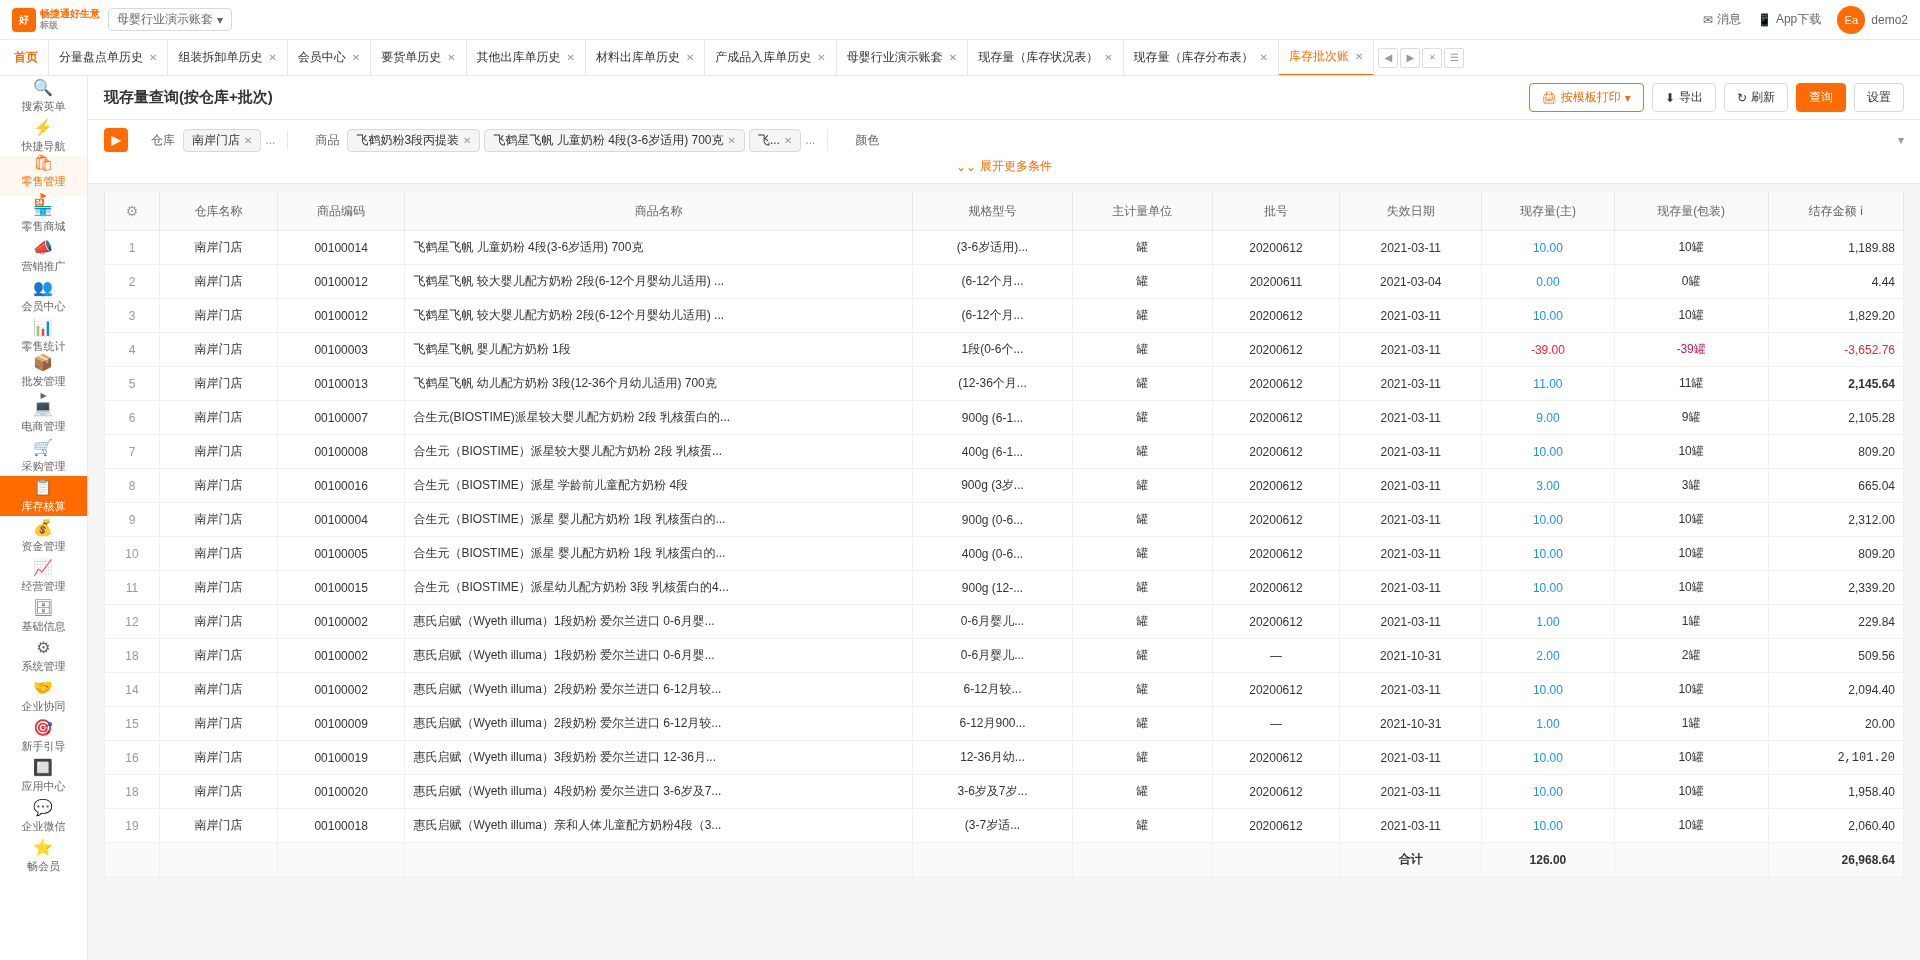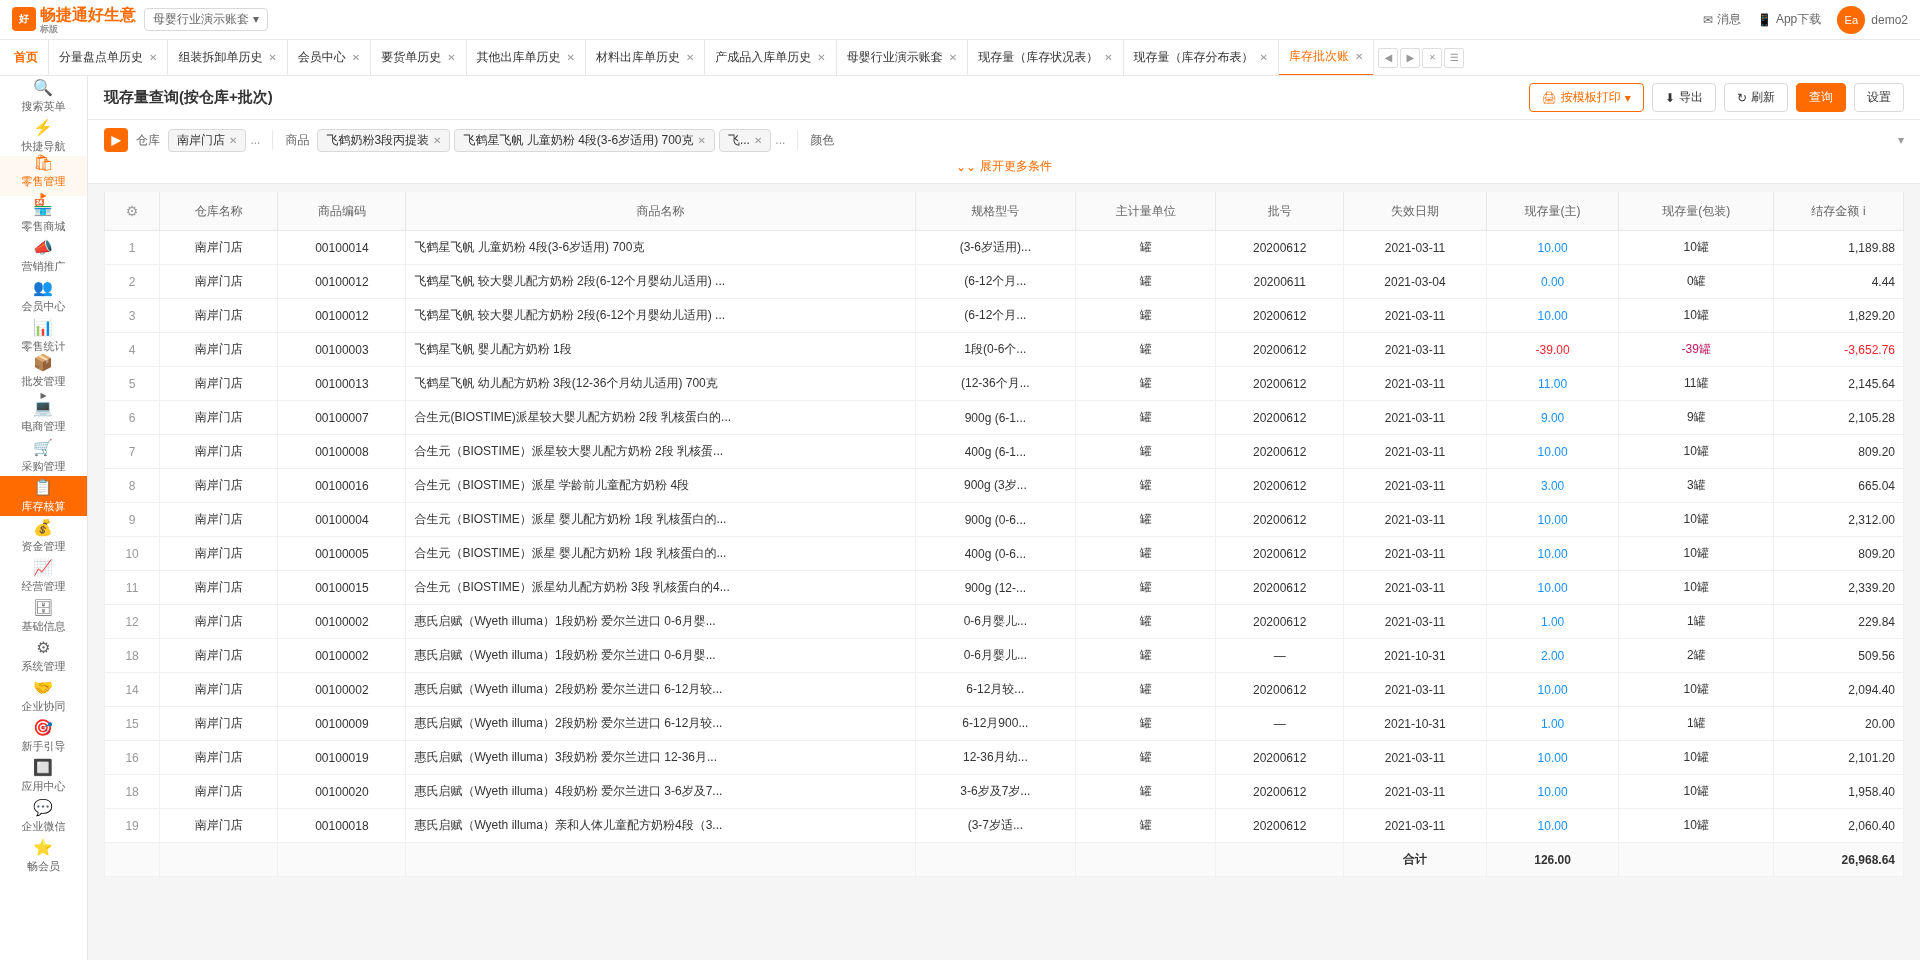--- a/index.html
+++ b/index.html
@@ -99,21 +99,21 @@
     .btn-orange-outline { border-color: #ff6b00; color: #ff6b00; }
 
     
     .filter-area {
       background: #fff;
       padding: 8px 16px;
       border-bottom: 1px solid #e8e8e8;
     }
     .filter-row { display: flex; align-items: center; gap: 8px; flex-wrap: wrap; }
     .filter-toggle { width: 24px; height: 24px; background: #ff6b00; color: white; border-radius: 4px; display: flex; align-items: center; justify-content: center; cursor: pointer; font-size: 12px; font-weight: bold; }
-    .filter-label { font-size: 12px; color: #666; white-space: nowrap; }
+    .filter-label { font-size: 12px; color: #666; white-space: nowrap; margin-left: 15px; }
     .filter-tags-group { display: flex; align-items: center; gap: 4px; flex-wrap: wrap; }
     .filter-tag { display: flex; align-items: center; gap: 4px; background: #f5f5f5; border: 1px solid #d9d9d9; border-radius: 4px; padding: 2px 8px; font-size: 12px; cursor: pointer; }
     .filter-tag .tag-close { color: #999; font-size: 10px; }
     .filter-more { color: #999; cursor: pointer; font-size: 12px; }
     .filter-divider { width: 1px; height: 20px; background: #e8e8e8; margin: 0 4px; }
     .expand-btn { display: flex; align-items: center; gap: 4px; color: #ff6b00; cursor: pointer; font-size: 12px; margin: 6px auto 0; width: fit-content; }
 
     
     .table-container { flex: 1; overflow: auto; padding: 8px 16px; }
     table { width: 100%; border-collapse: collapse; background: #fff; font-size: 12px; }
@@ -151,21 +151,21 @@
     .msg-icon { display: flex; align-items: center; gap: 4px; cursor: pointer; }
   </style>
 </head>
 <body>
 
 <div class="top-bar">
   <div class="top-bar-left">
     <div class="logo">
       <div class="logo-icon">好</div>
       <div>
-        <div style="font-size:16px;line-height:1.2;text-align:right;">畅捷通好生意</div>
+        <div style="font-size:10px;line-height:1.2;text-align:right;">畅捷通好生意</div>
         <div style="font-size:9px;color:#999;line-height:1.2;">标版</div>
       </div>
     </div>
     <div class="industry-selector">
       <span>母婴行业演示账套</span>
       <span>▾</span>
     </div>
   </div>
   <div class="top-bar-right">
     <div class="msg-icon">
@@ -465,21 +465,21 @@
     <td class="row-num">5</td>
     <td>南岸门店</td>
     <td>00100013</td>
     <td class="td-left" style="max-width:280px;overflow:hidden;text-overflow:ellipsis;">飞鹤星飞帆 幼儿配方奶粉 3段(12-36个月幼儿适用) 700克</td>
     <td>(12-36个月...</td>
     <td>罐</td>
     <td>20200612</td>
     <td>2021-03-11</td>
     <td class="td-link" style="">11.00</td>
     <td style="">11罐</td>
-    <td style=";text-align:right;">2,145.64</td>
+    <td style=";text-align:right;font-weight:bold;">2,145.64</td>
   </tr>
             <tr>
     <td class="row-num">6</td>
     <td>南岸门店</td>
     <td>00100007</td>
     <td class="td-left" style="max-width:280px;overflow:hidden;text-overflow:ellipsis;">合生元(BIOSTIME)派星较大婴儿配方奶粉 2段 乳核蛋白的...</td>
     <td>900g (6-1...</td>
     <td>罐</td>
     <td>20200612</td>
     <td>2021-03-11</td>
@@ -608,21 +608,21 @@
     <td class="row-num">16</td>
     <td>南岸门店</td>
     <td>00100019</td>
     <td class="td-left" style="max-width:280px;overflow:hidden;text-overflow:ellipsis;">惠氏启赋（Wyeth illuma）3段奶粉 爱尔兰进口 12-36月...</td>
     <td>12-36月幼...</td>
     <td>罐</td>
     <td>20200612</td>
     <td>2021-03-11</td>
     <td class="td-link" style="">10.00</td>
     <td style="">10罐</td>
-    <td style=";text-align:right;">2,101.20</td>
+    <td style=";text-align:right;font-family:Liberation Mono, monospace;">2,101.20</td>
   </tr>
             <tr>
     <td class="row-num">18</td>
     <td>南岸门店</td>
     <td>00100020</td>
     <td class="td-left" style="max-width:280px;overflow:hidden;text-overflow:ellipsis;">惠氏启赋（Wyeth illuma）4段奶粉 爱尔兰进口 3-6岁及7...</td>
     <td>3-6岁及7岁...</td>
     <td>罐</td>
     <td>20200612</td>
     <td>2021-03-11</td>

